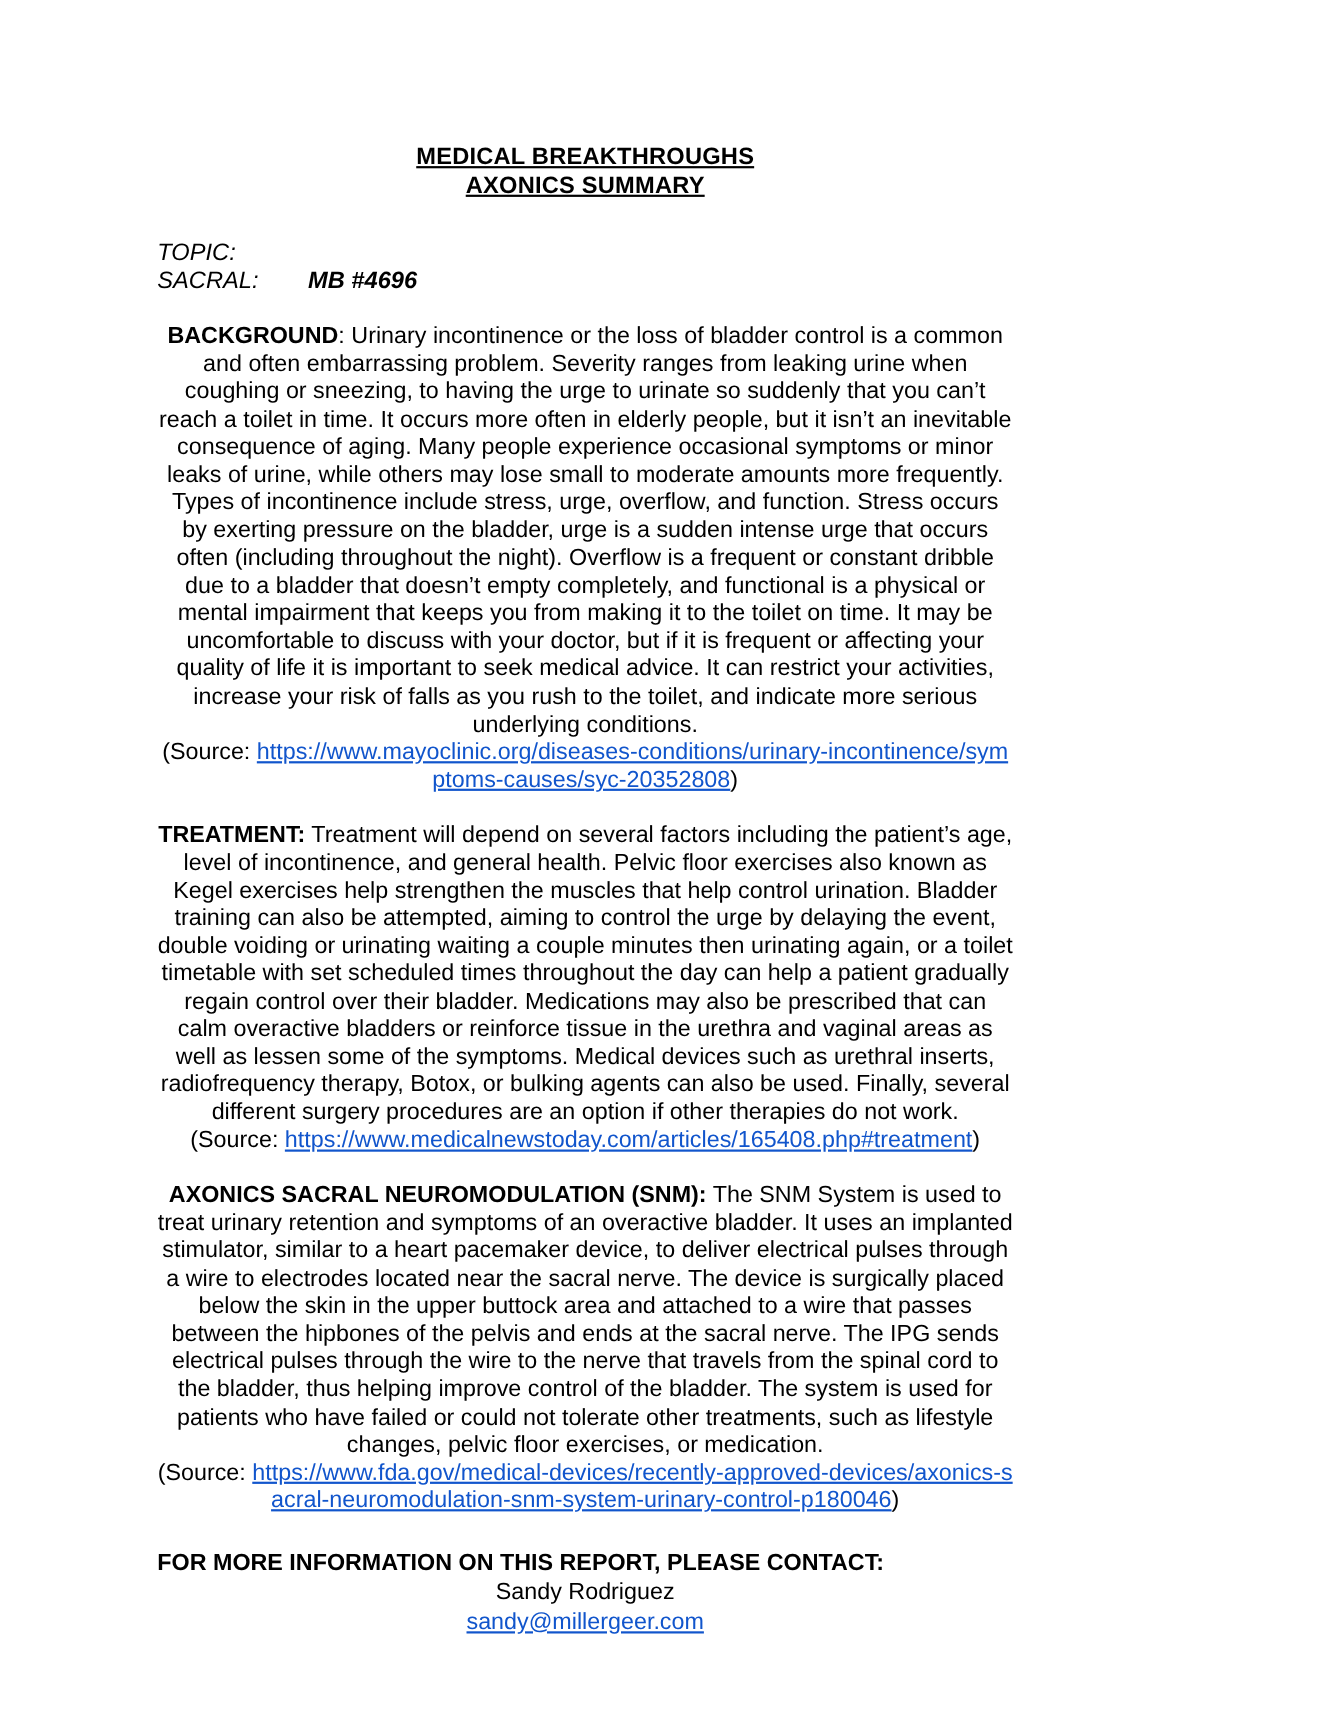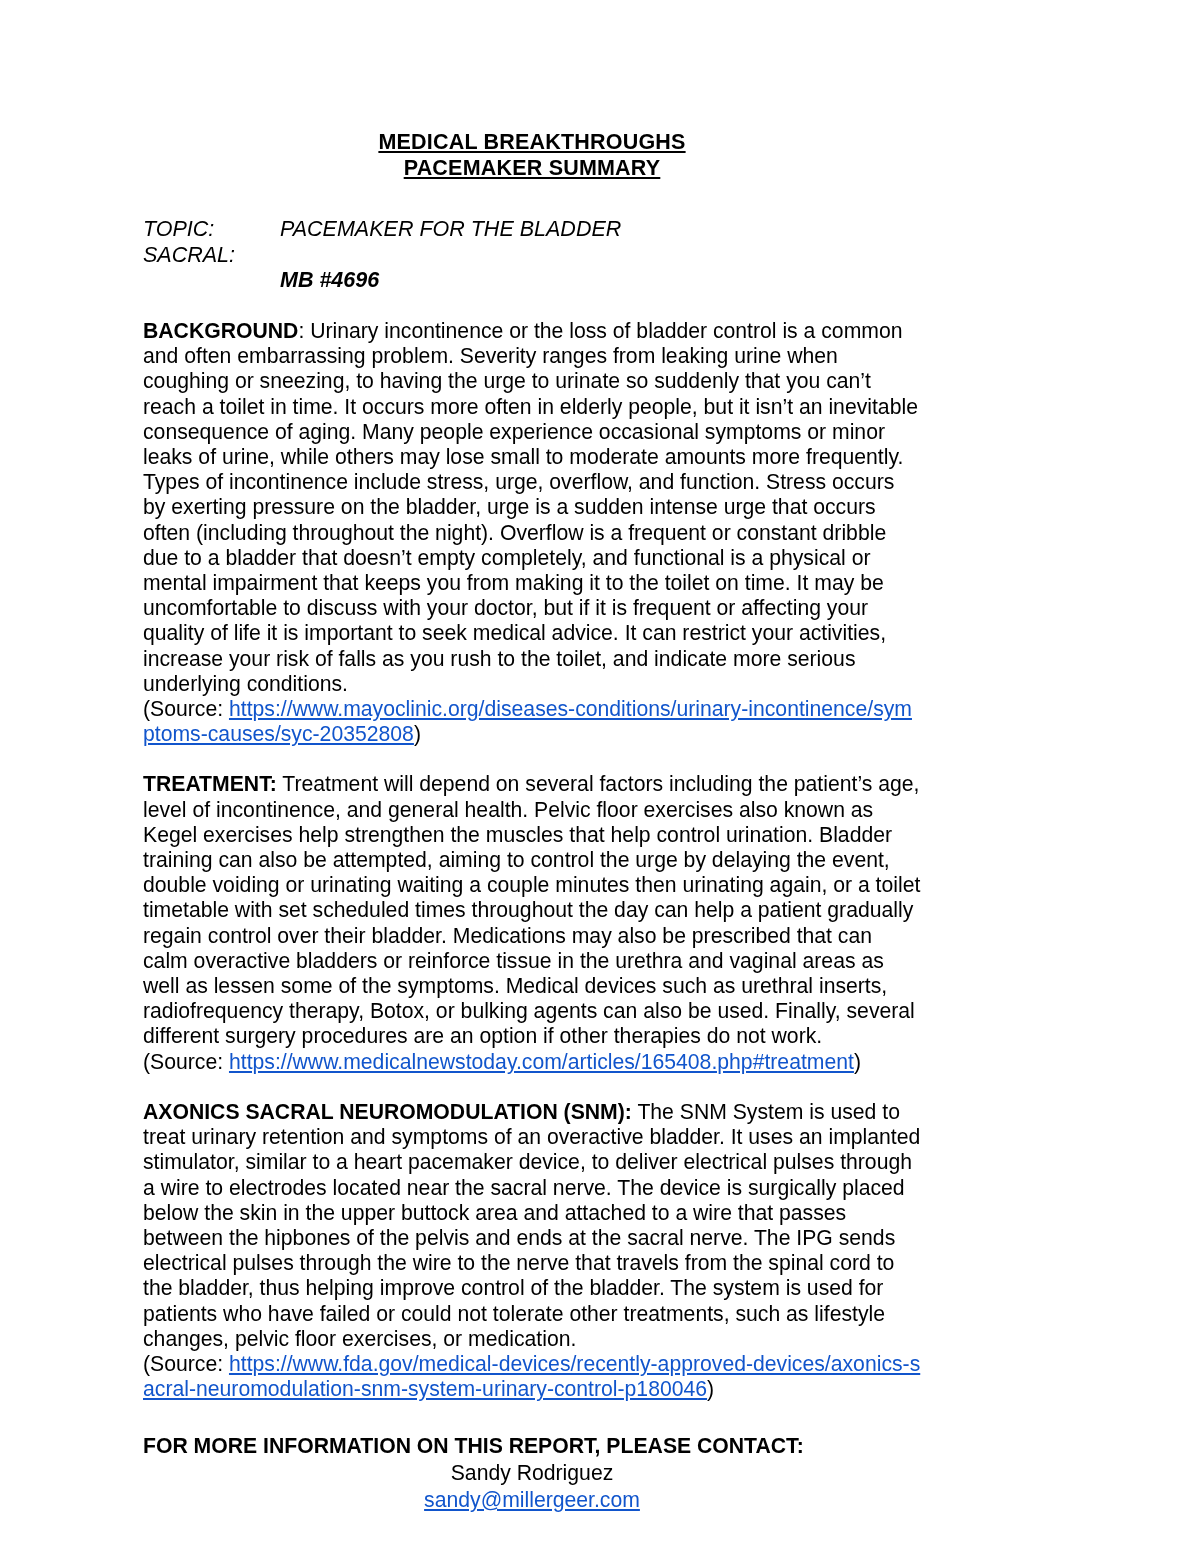--- a/index.html
+++ b/index.html
@@ -42,27 +42,26 @@
   }
   .meta-row {
     display: flex;
   }
   .meta-label {
     width: 137px;
     flex: 0 0 137px;
   }
   .meta-value.bold {
     font-weight: bold;
-    margin-top: 25px;
   }
   .section {
     margin-top: 25px;
     font-size: 21.2px;
     line-height: 25.2px;
-    text-align: left;
+    text-align: center;
   }
   .section .heading {
     font-weight: bold;
   }
   a.link {
     color: #1155cc;
     text-decoration: underline;
     word-break: break-all;
   }
   .contact-heading {
@@ -87,27 +86,26 @@
     display: block;
   }
 </style>
 </head>
 <body>
 
 <div class="page">
 
   <div class="doc-title">
     <span class="line"><span>MEDICAL BREAKTHROUGHS</span></span>
-    <span class="line"><span>PACEMAKER SUMMARY</span></span>
+    <span class="line"><span>AXONICS SUMMARY</span></span>
   </div>
 
   <div class="meta">
     <div class="meta-row">
       <span class="meta-label">TOPIC:</span>
-      <span class="meta-value">PACEMAKER FOR THE BLADDER</span>
     </div>
     <div class="meta-row">
       <span class="meta-label">SACRAL:</span>
       <span class="meta-value bold">MB #4696</span>
     </div>
   </div>
 
   <div class="section">
     <span class="heading">BACKGROUND</span><span>:</span><span>  Urinary incontinence or the loss of bladder control is a common and often embarrassing problem. Severity ranges from leaking urine when coughing or sneezing, to having the urge to urinate so suddenly that you can’t reach a toilet in time. It occurs more often in elderly people, but it isn’t an inevitable consequence of aging. Many people experience occasional symptoms or minor leaks of urine, while others may lose small to moderate amounts more frequently. Types of incontinence include stress, urge, overflow, and function. Stress occurs by exerting pressure on the bladder, urge is a sudden intense urge that occurs often (including throughout the night). Overflow is a frequent or constant dribble due to a bladder that doesn’t empty completely, and functional is a physical or mental impairment that keeps you from making it to the toilet on time. It may be uncomfortable to discuss with your doctor, but if it is frequent or affecting your quality of life it is important to seek medical advice. It can restrict your activities, increase your risk of falls as you rush to the toilet, and indicate more serious underlying conditions.</span>
     <span class="source-line"><span>(Source: </span><a class="link" href="#">https://www.mayoclinic.org/diseases-conditions/urinary-incontinence/symptoms-causes/syc-20352808</a><span>)</span></span>

